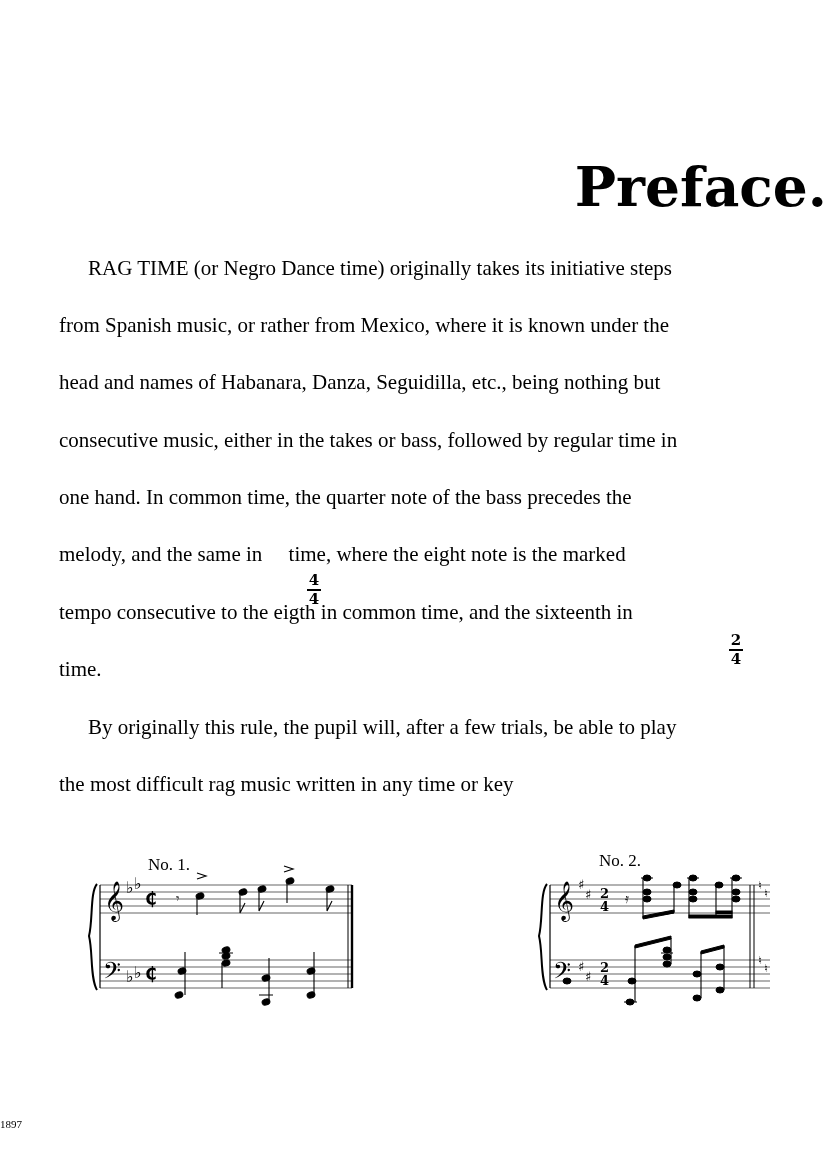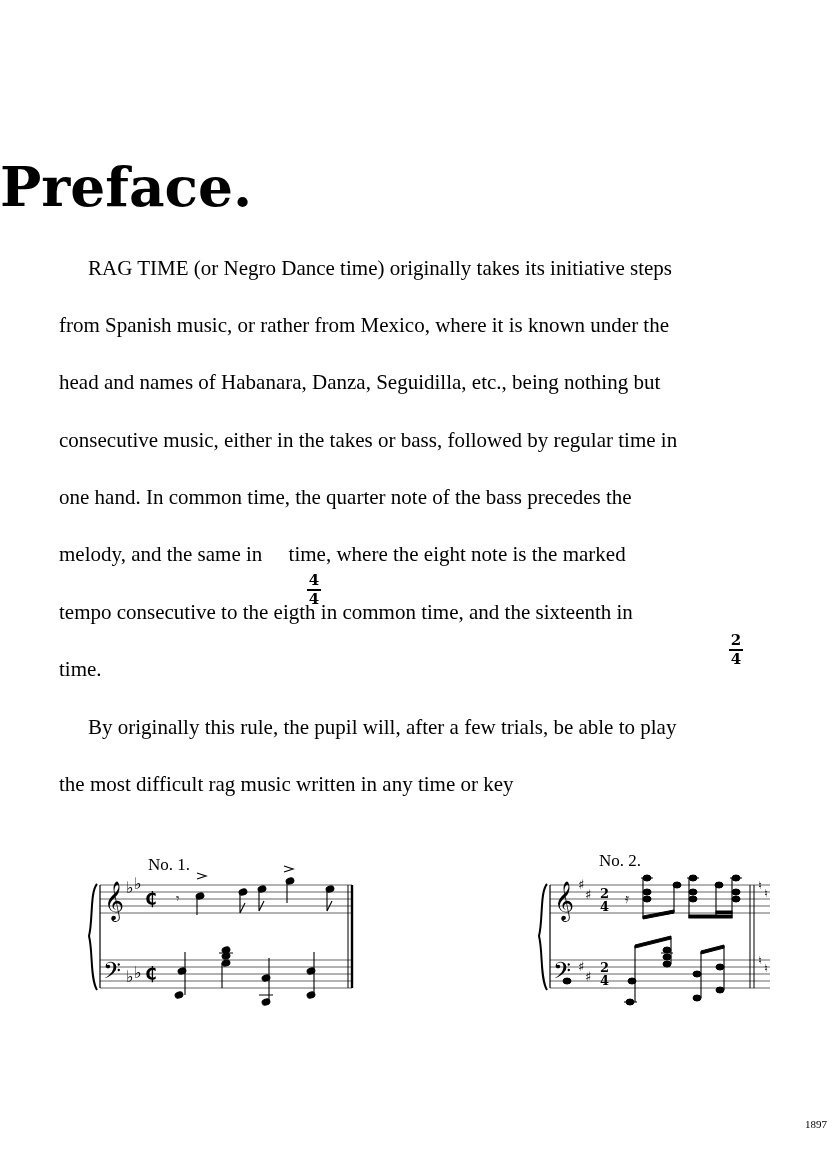--- a/index.html
+++ b/index.html
@@ -1,28 +1,28 @@
 <!DOCTYPE html>
 <html><head>
   <meta charset="utf-8">
   <style>
     html, body { margin: 0; padding: 0; background: #ffffff; }
     body { width: 827px; height: 1169px; position: relative; overflow: hidden;
            font-family: "DejaVu Serif", "Liberation Serif", serif; color: #000; }
-    .title { position: absolute; left: 0; width: 827px; top: 152px; text-align: left;
+    .title { position: absolute; left: 0; width: 827px; top: 152px; text-align: right;
              font-family: "DejaVu Serif", serif; font-weight: bold; font-size: 55px; letter-spacing: 0px; line-height: 70px; }
     .line { position: absolute; left: 59px; white-space: nowrap;
             font-family: "Liberation Serif", "DejaVu Serif", serif; font-size: 21px; line-height: 26px; }
     .line.indent { left: 88px; }
     .frac { position: absolute; font-family: "DejaVu Serif", serif; font-weight: bold; font-size: 15px;
             line-height: 15px; text-align: center; width: 14px; }
     .frac .num { display: block; border-bottom: 2px solid #000; padding-bottom: 1px; }
     .frac .den { display: block; padding-top: 1px; }
     .ex-label { position: absolute; font-family: "Liberation Serif", serif; font-size: 17px; }
-    .footer { position: absolute; top: 1118px; left: 0; width: 827px; text-align: right;
+    .footer { position: absolute; top: 1118px; left: 0; width: 827px; text-align: left;
               font-family: "Liberation Serif", serif; font-size: 11px; }
     svg.music { position: absolute; overflow: visible; }
   </style>
 </head>
 <body>
 
 <div class="title">Preface.</div>
 
 <div class="line indent" style="top:255px">RAG TIME (or Negro Dance time) originally takes its initiative steps</div>
 <div class="line" style="top:312px">from Spanish music, or rather from Mexico, where it is known under the</div>

